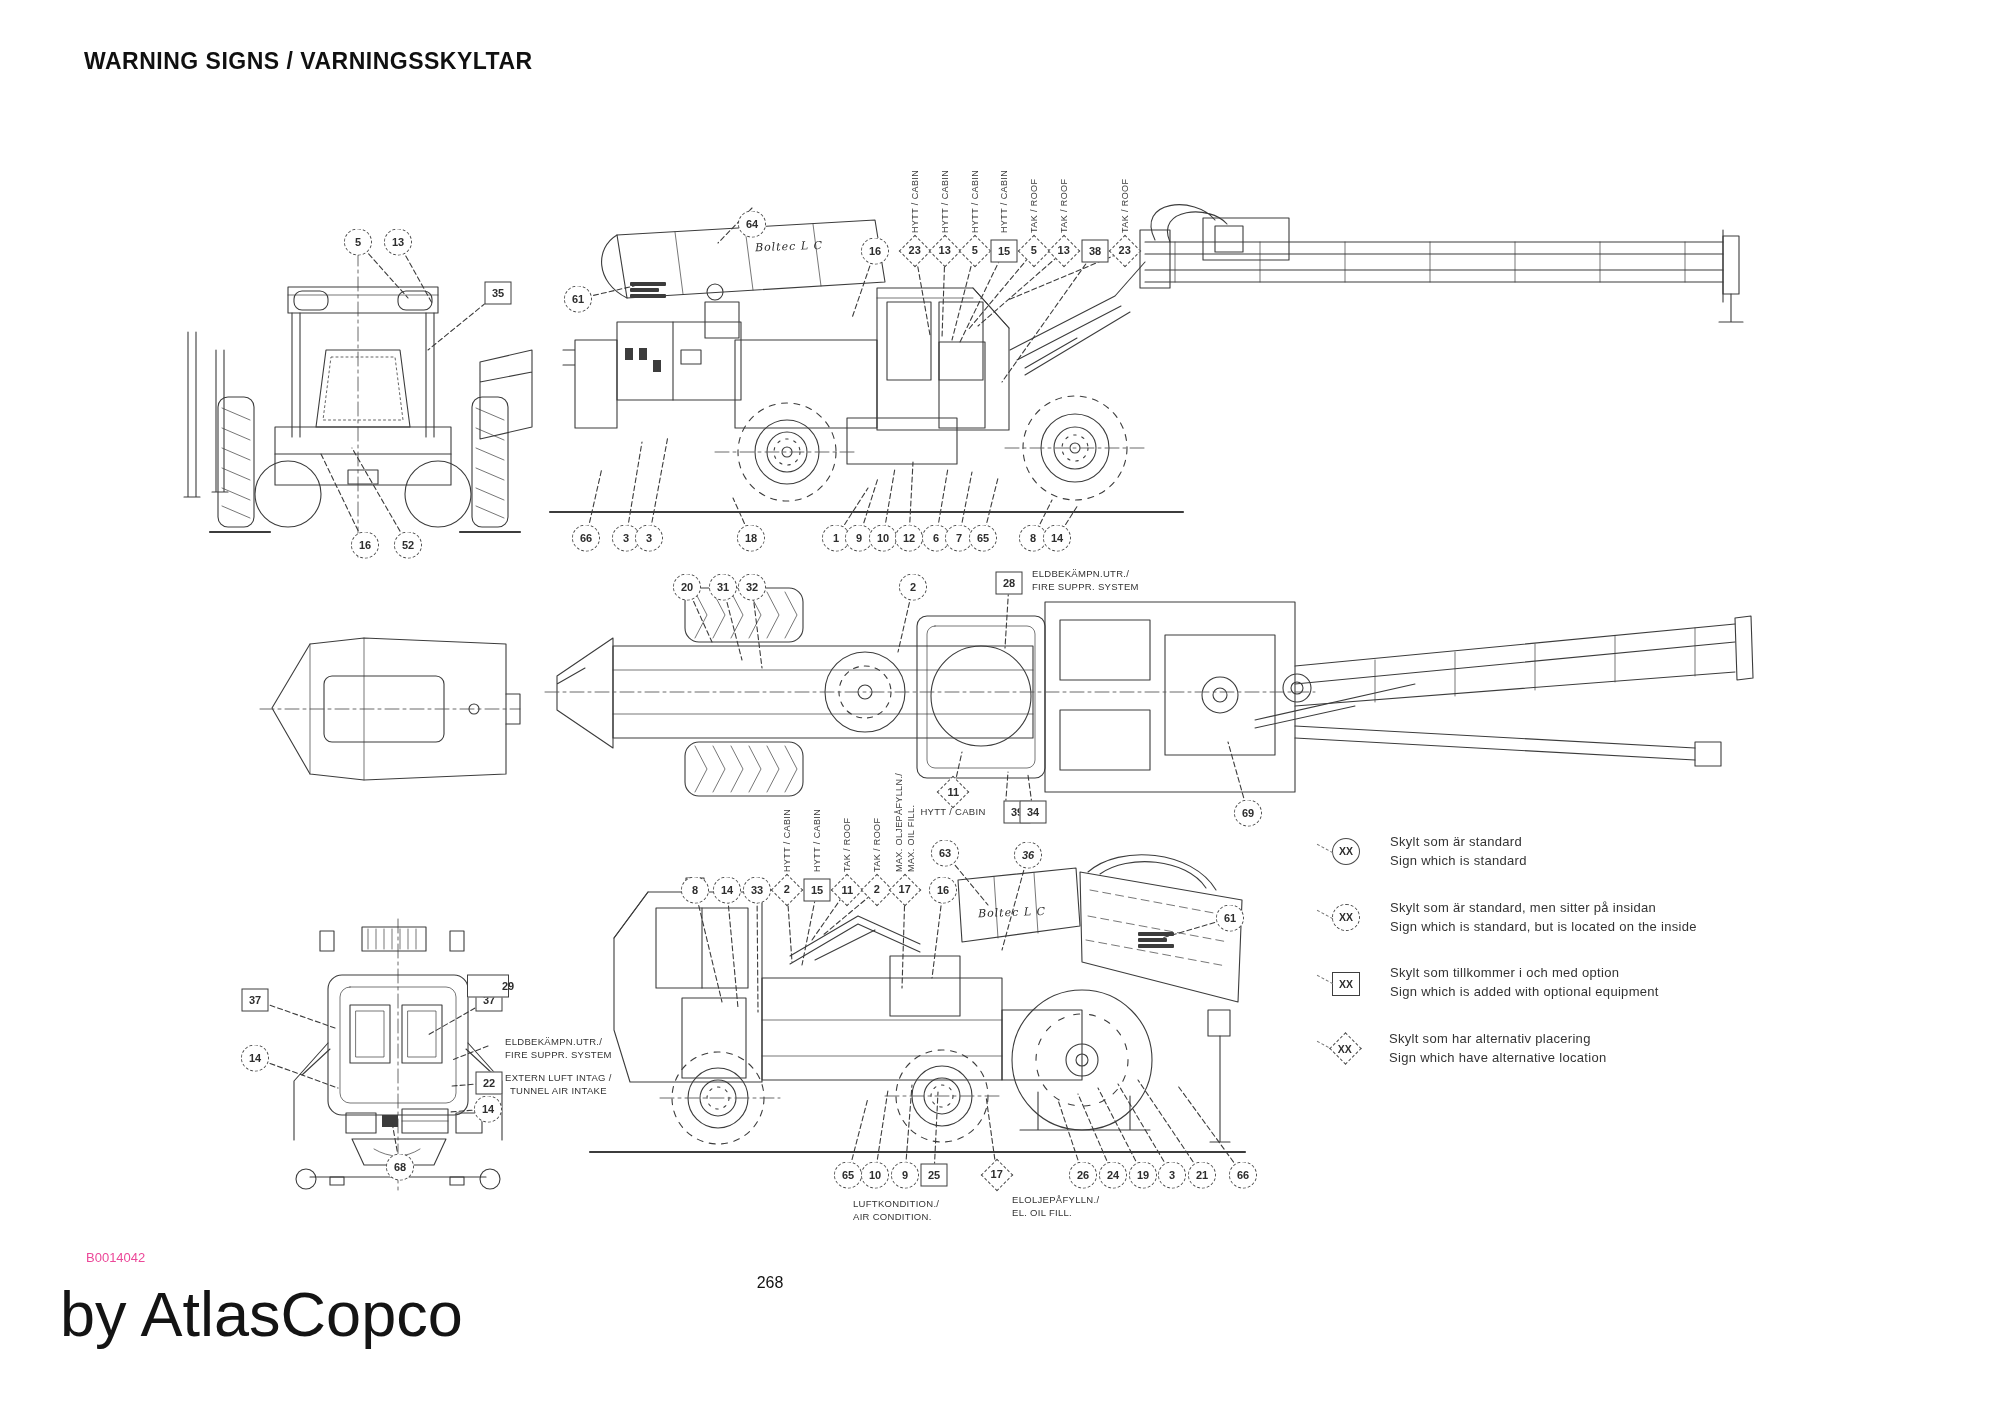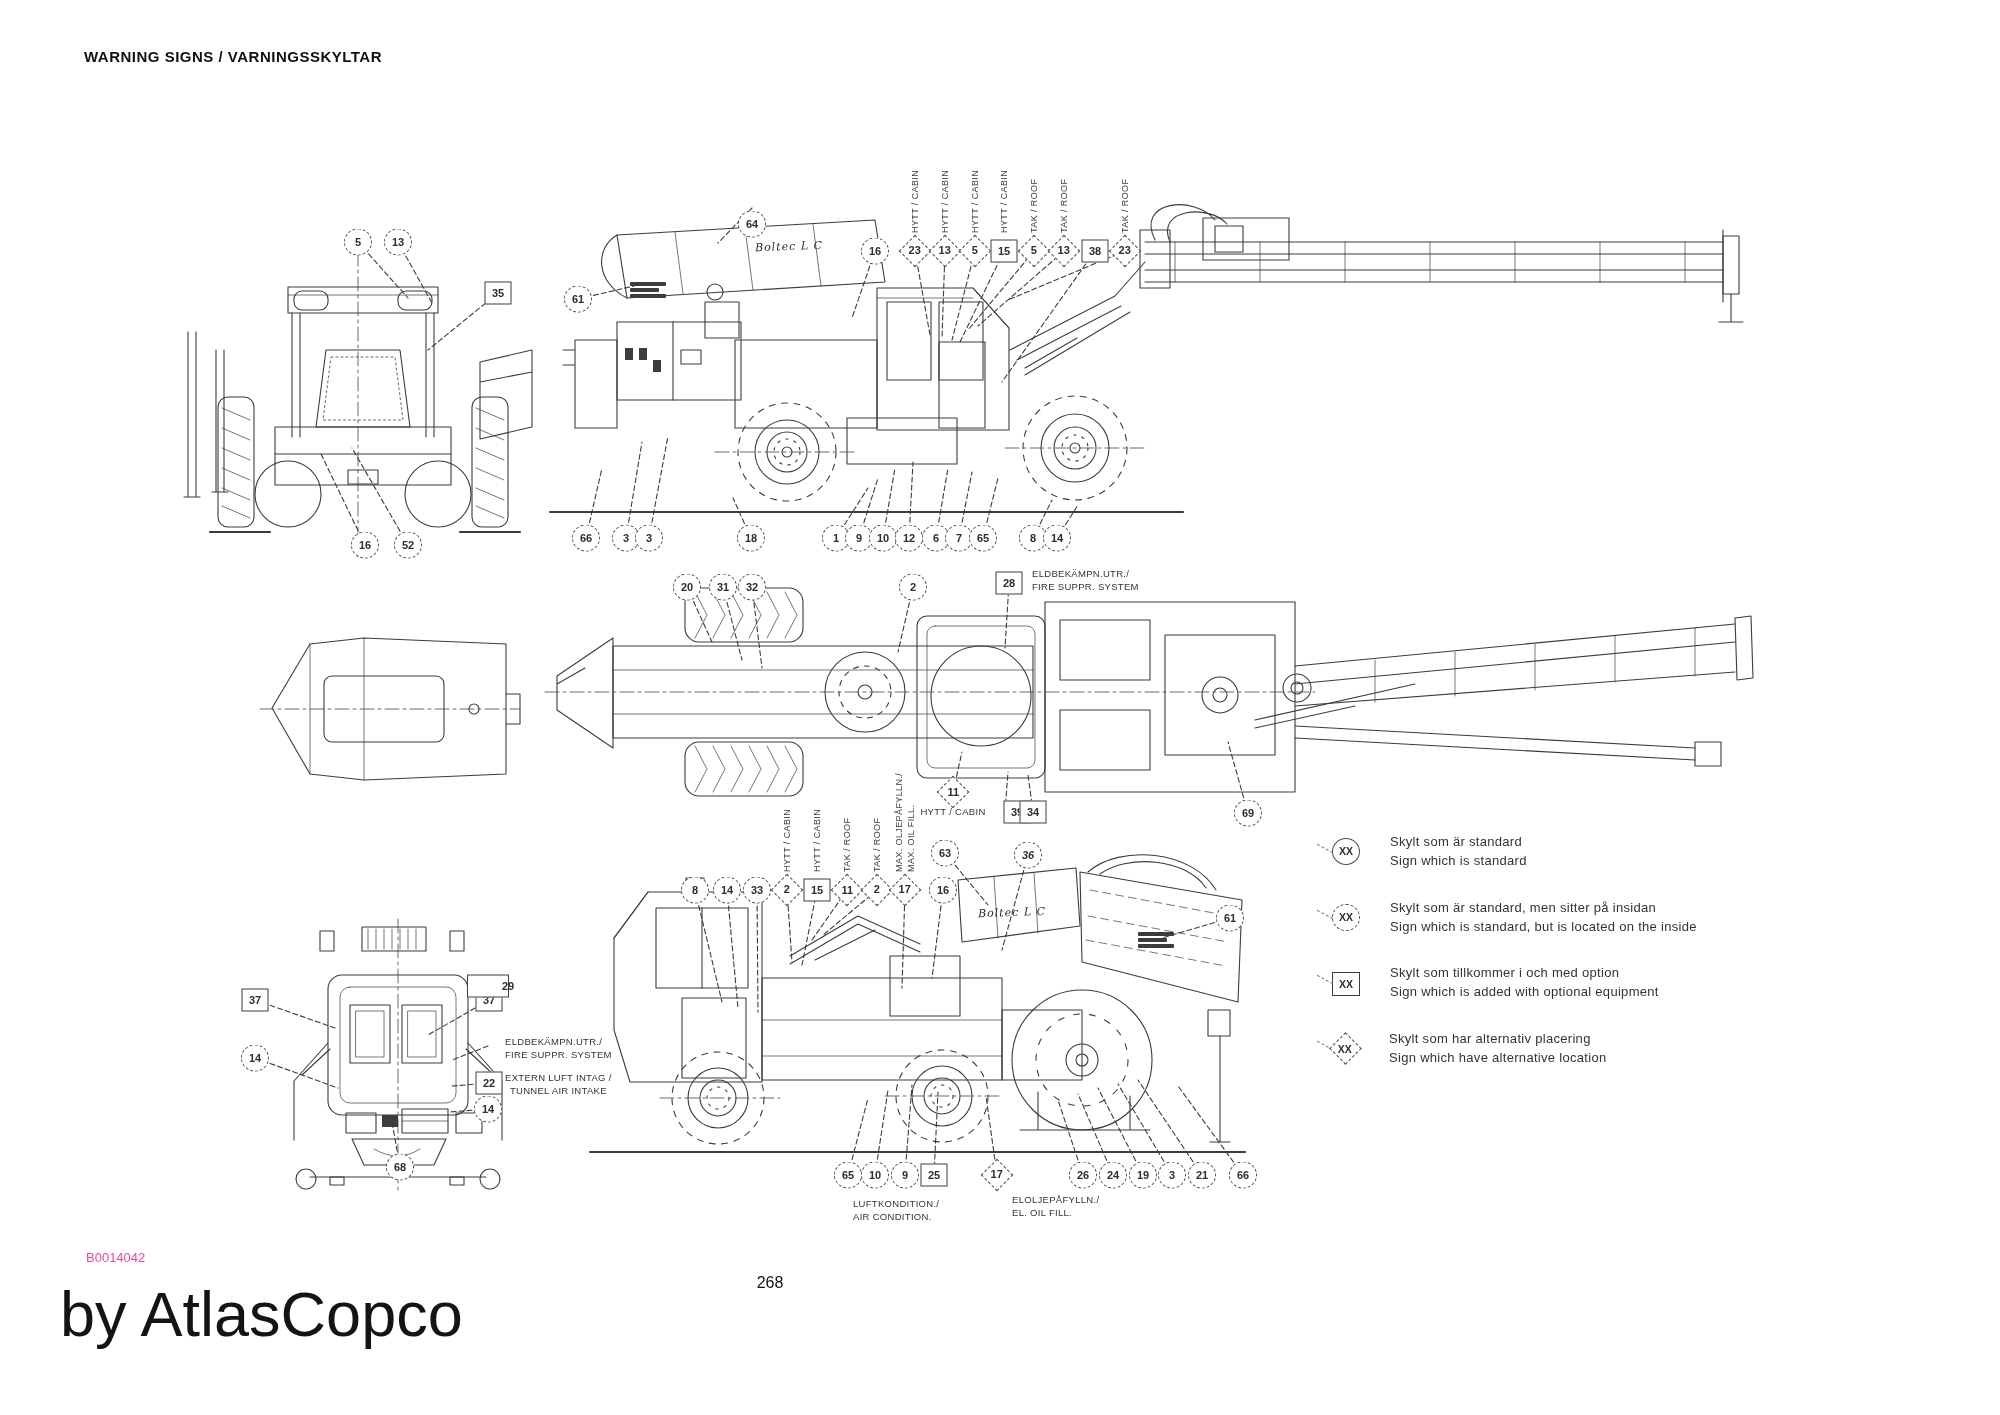--- a/index.html
+++ b/index.html
@@ -1,19 +1,19 @@
 <!DOCTYPE html>
 <html><head>
 <meta charset="utf-8">
 <style>
   html,body{margin:0;padding:0;background:#e8e8e8;}
   #page{position:relative;width:2000px;height:1415px;background:#ffffff;overflow:hidden;
         font-family:"Liberation Sans",sans-serif;color:#222;}
   
-  .title{position:absolute;left:84px;top:48px;font-size:15px;font-weight:700;letter-spacing:.5px;color:#101010;}
+  .title{position:absolute;left:84px;top:48px;font-size:23px;font-weight:700;letter-spacing:.5px;color:#101010;}
   .docnum{position:absolute;left:86px;top:1250px;font-size:13px;color:#ec4899;}
   .pagenum{position:absolute;left:770px;top:1274px;transform:translateX(-50%);font-size:16px;color:#111;}
   .watermark{position:absolute;left:60px;top:1278px;font-size:63px;font-weight:400;color:#141414;letter-spacing:0;}
   
   svg.art{position:absolute;left:0;top:0;}
   .art path,.art line,.art rect,.art circle,.art ellipse,.art polyline{
     stroke:#3c3c3c;fill:none;stroke-width:1.1;stroke-linecap:round;stroke-linejoin:round;}
   .art .fill{fill:#3c3c3c;stroke:none;}
   .art .cl{stroke-dasharray:14 4 3 4;stroke-width:.9;stroke:#5a5a5a;}
   .art .thin{stroke-width:.7;}

